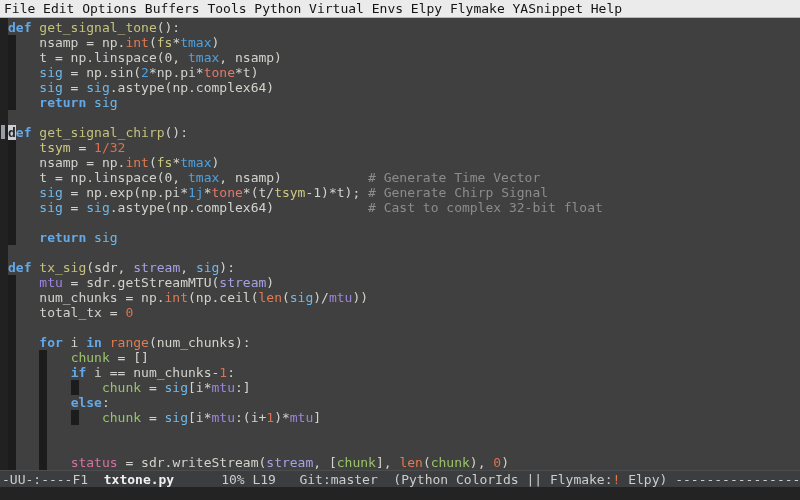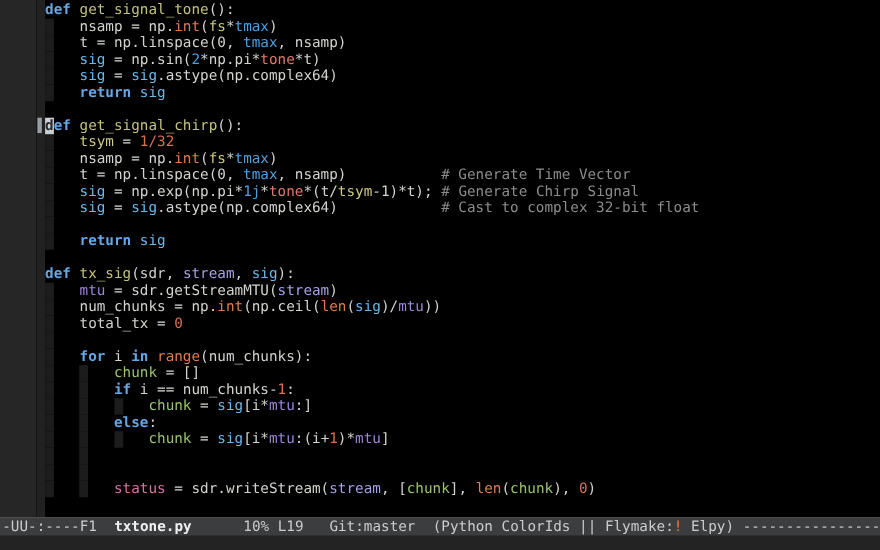--- a/index.html
+++ b/index.html
@@ -7,21 +7,21 @@
   body { width:800px; height:500px; overflow:hidden; font-family:"DejaVu Sans Mono", monospace; }
   .app { width:800px; height:500px; display:flex; flex-direction:column; background:#262626; }
 
   .menubar {
     height:18px; flex:0 0 18px; background:#EBEBEB; color:#141414;
     display:flex; align-items:center; padding-left:4px; gap:7.8px;
     font-size:13px; line-height:18px; border-bottom:1px solid #b8b8b8;
   }
   .menubar .mitem { white-space:pre; cursor:default; }
 
-  .editor { flex:1 1 auto; position:relative; overflow:hidden; background:#000000;margin-left:33px; }
+  .editor { flex:1 1 auto; position:relative; overflow:hidden; background:#404040; }
   .fringe { position:absolute; left:0; top:0; width:8px; height:100%; background:#212121; }
   .flymake-mark { position:absolute; left:1px; top:107px; width:4px; height:14px; background:#999EA3; }
 
   .code { margin:0 0 0 8px; padding:2px 0 0 0; font-size:13px; }
   .line { position:relative; height:15px; line-height:15px; white-space:pre; }
   .line .tk { position:relative; z-index:1; }
   .guide { position:absolute; top:0; width:8px; height:15px; background:#1C1C1C; z-index:0; }
 
   .tk-kw  { font-weight:bold; }
   .tk-cur { display:inline-block; font-weight:bold; }
@@ -31,20 +31,33 @@
     flex:0 0 17px; height:17px; background:#3B3D3F; color:#CCCCCC;
     font-size:13px; line-height:17px; white-space:pre; overflow:hidden;
     padding-left:2px; border-top:1px solid #4a4c4e;
   }
   .echo { flex:0 0 13px; height:13px; background:#232323; }
 </style>
 </head>
 <body>
 
 <div class="app">
+  <div class="menubar" id="menubar">
+      <span class="mitem">File</span>
+      <span class="mitem">Edit</span>
+      <span class="mitem">Options</span>
+      <span class="mitem">Buffers</span>
+      <span class="mitem">Tools</span>
+      <span class="mitem">Python</span>
+      <span class="mitem">Virtual Envs</span>
+      <span class="mitem">Elpy</span>
+      <span class="mitem">Flymake</span>
+      <span class="mitem">YASnippet</span>
+      <span class="mitem">Help</span>
+    </div>
 
   <div class="editor">
     <div class="fringe">
       <div class="flymake-mark"></div>
     </div>
     <pre class="code" id="codearea"><div class="line"><span class="tk tk-kw" style="color: rgb(100, 168, 232);">def</span><span class="tk tk-fg" style="color: rgb(211, 211, 205);"> </span><span class="tk tk-fn" style="color: rgb(197, 194, 123);">get_signal_tone</span><span class="tk tk-fg" style="color: rgb(211, 211, 205);">():</span></div><div class="line"><span class="guide" style="left: 0px;"></span><span class="tk tk-fg" style="color: rgb(211, 211, 205);">    nsamp = np.</span><span class="tk tk-bi" style="color: rgb(224, 123, 82);">int</span><span class="tk tk-fg" style="color: rgb(211, 211, 205);">(</span><span class="tk tk-yl" style="color: rgb(205, 201, 126);">fs</span><span class="tk tk-fg" style="color: rgb(211, 211, 205);">*</span><span class="tk tk-bl" style="color: rgb(79, 160, 223);">tmax</span><span class="tk tk-fg" style="color: rgb(211, 211, 205);">)</span></div><div class="line"><span class="guide" style="left: 0px;"></span><span class="tk tk-fg" style="color: rgb(211, 211, 205);">    t = np.linspace(0, </span><span class="tk tk-bl" style="color: rgb(79, 160, 223);">tmax</span><span class="tk tk-fg" style="color: rgb(211, 211, 205);">, nsamp)</span></div><div class="line"><span class="guide" style="left: 0px;"></span><span class="tk tk-fg" style="color: rgb(211, 211, 205);">    </span><span class="tk tk-lb" style="color: rgb(111, 185, 234);">sig</span><span class="tk tk-fg" style="color: rgb(211, 211, 205);"> = np.sin(</span><span class="tk tk-bl" style="color: rgb(79, 160, 223);">2</span><span class="tk tk-fg" style="color: rgb(211, 211, 205);">*np.pi*</span><span class="tk tk-sa" style="color: rgb(224, 121, 107);">tone</span><span class="tk tk-fg" style="color: rgb(211, 211, 205);">*t)</span></div><div class="line"><span class="guide" style="left: 0px;"></span><span class="tk tk-fg" style="color: rgb(211, 211, 205);">    </span><span class="tk tk-lb" style="color: rgb(111, 185, 234);">sig</span><span class="tk tk-fg" style="color: rgb(211, 211, 205);"> = </span><span class="tk tk-lb" style="color: rgb(111, 185, 234);">sig</span><span class="tk tk-fg" style="color: rgb(211, 211, 205);">.astype(np.complex64)</span></div><div class="line"><span class="guide" style="left: 0px;"></span><span class="tk tk-fg" style="color: rgb(211, 211, 205);">    </span><span class="tk tk-kw" style="color: rgb(100, 168, 232);">return</span><span class="tk tk-fg" style="color: rgb(211, 211, 205);"> </span><span class="tk tk-lb" style="color: rgb(111, 185, 234);">sig</span></div><div class="line"></div><div class="line"><span class="tk tk-cur" style="background: rgb(203, 207, 212); color: rgb(36, 40, 43);">d</span><span class="tk tk-kw" style="color: rgb(100, 168, 232);">ef</span><span class="tk tk-fg" style="color: rgb(211, 211, 205);"> </span><span class="tk tk-fn" style="color: rgb(197, 194, 123);">get_signal_chirp</span><span class="tk tk-fg" style="color: rgb(211, 211, 205);">():</span></div><div class="line"><span class="guide" style="left: 0px;"></span><span class="tk tk-fg" style="color: rgb(211, 211, 205);">    </span><span class="tk tk-yl" style="color: rgb(205, 201, 126);">tsym</span><span class="tk tk-fg" style="color: rgb(211, 211, 205);"> = </span><span class="tk tk-nu" style="color: rgb(220, 113, 80);">1/32</span></div><div class="line"><span class="guide" style="left: 0px;"></span><span class="tk tk-fg" style="color: rgb(211, 211, 205);">    nsamp = np.</span><span class="tk tk-bi" style="color: rgb(224, 123, 82);">int</span><span class="tk tk-fg" style="color: rgb(211, 211, 205);">(</span><span class="tk tk-yl" style="color: rgb(205, 201, 126);">fs</span><span class="tk tk-fg" style="color: rgb(211, 211, 205);">*</span><span class="tk tk-bl" style="color: rgb(79, 160, 223);">tmax</span><span class="tk tk-fg" style="color: rgb(211, 211, 205);">)</span></div><div class="line"><span class="guide" style="left: 0px;"></span><span class="tk tk-fg" style="color: rgb(211, 211, 205);">    t = np.linspace(0, </span><span class="tk tk-bl" style="color: rgb(79, 160, 223);">tmax</span><span class="tk tk-fg" style="color: rgb(211, 211, 205);">, nsamp)           </span><span class="tk tk-cm" style="color: rgb(140, 140, 140);"># Generate Time Vector</span></div><div class="line"><span class="guide" style="left: 0px;"></span><span class="tk tk-fg" style="color: rgb(211, 211, 205);">    </span><span class="tk tk-lb" style="color: rgb(111, 185, 234);">sig</span><span class="tk tk-fg" style="color: rgb(211, 211, 205);"> = np.exp(np.pi*</span><span class="tk tk-bl" style="color: rgb(79, 160, 223);">1j</span><span class="tk tk-fg" style="color: rgb(211, 211, 205);">*</span><span class="tk tk-sa" style="color: rgb(224, 121, 107);">tone</span><span class="tk tk-fg" style="color: rgb(211, 211, 205);">*(t/</span><span class="tk tk-yl" style="color: rgb(205, 201, 126);">tsym</span><span class="tk tk-fg" style="color: rgb(211, 211, 205);">-1)*t); </span><span class="tk tk-cm" style="color: rgb(140, 140, 140);"># Generate Chirp Signal</span></div><div class="line"><span class="guide" style="left: 0px;"></span><span class="tk tk-fg" style="color: rgb(211, 211, 205);">    </span><span class="tk tk-lb" style="color: rgb(111, 185, 234);">sig</span><span class="tk tk-fg" style="color: rgb(211, 211, 205);"> = </span><span class="tk tk-lb" style="color: rgb(111, 185, 234);">sig</span><span class="tk tk-fg" style="color: rgb(211, 211, 205);">.astype(np.complex64)            </span><span class="tk tk-cm" style="color: rgb(140, 140, 140);"># Cast to complex 32-bit float</span></div><div class="line"><span class="guide" style="left: 0px;"></span></div><div class="line"><span class="guide" style="left: 0px;"></span><span class="tk tk-fg" style="color: rgb(211, 211, 205);">    </span><span class="tk tk-kw" style="color: rgb(100, 168, 232);">return</span><span class="tk tk-fg" style="color: rgb(211, 211, 205);"> </span><span class="tk tk-lb" style="color: rgb(111, 185, 234);">sig</span></div><div class="line"></div><div class="line"><span class="tk tk-kw" style="color: rgb(100, 168, 232);">def</span><span class="tk tk-fg" style="color: rgb(211, 211, 205);"> </span><span class="tk tk-fn" style="color: rgb(197, 194, 123);">tx_sig</span><span class="tk tk-fg" style="color: rgb(211, 211, 205);">(sdr, </span><span class="tk tk-pu" style="color: rgb(165, 161, 230);">stream</span><span class="tk tk-fg" style="color: rgb(211, 211, 205);">, </span><span class="tk tk-lb" style="color: rgb(111, 185, 234);">sig</span><span class="tk tk-fg" style="color: rgb(211, 211, 205);">):</span></div><div class="line"><span class="guide" style="left: 0px;"></span><span class="tk tk-fg" style="color: rgb(211, 211, 205);">    </span><span class="tk tk-pu2" style="color: rgb(158, 131, 222);">mtu</span><span class="tk tk-fg" style="color: rgb(211, 211, 205);"> = sdr.getStreamMTU(</span><span class="tk tk-pu" style="color: rgb(165, 161, 230);">stream</span><span class="tk tk-fg" style="color: rgb(211, 211, 205);">)</span></div><div class="line"><span class="guide" style="left: 0px;"></span><span class="tk tk-fg" style="color: rgb(211, 211, 205);">    num_chunks = np.</span><span class="tk tk-bi" style="color: rgb(224, 123, 82);">int</span><span class="tk tk-fg" style="color: rgb(211, 211, 205);">(np.ceil(</span><span class="tk tk-bi" style="color: rgb(224, 123, 82);">len</span><span class="tk tk-fg" style="color: rgb(211, 211, 205);">(</span><span class="tk tk-lb" style="color: rgb(111, 185, 234);">sig</span><span class="tk tk-fg" style="color: rgb(211, 211, 205);">)/</span><span class="tk tk-pu2" style="color: rgb(158, 131, 222);">mtu</span><span class="tk tk-fg" style="color: rgb(211, 211, 205);">))</span></div><div class="line"><span class="guide" style="left: 0px;"></span><span class="tk tk-fg" style="color: rgb(211, 211, 205);">    total_tx = </span><span class="tk tk-nu" style="color: rgb(220, 113, 80);">0</span></div><div class="line"><span class="guide" style="left: 0px;"></span></div><div class="line"><span class="guide" style="left: 0px;"></span><span class="tk tk-fg" style="color: rgb(211, 211, 205);">    </span><span class="tk tk-kw" style="color: rgb(100, 168, 232);">for</span><span class="tk tk-fg" style="color: rgb(211, 211, 205);"> i </span><span class="tk tk-kw" style="color: rgb(100, 168, 232);">in</span><span class="tk tk-fg" style="color: rgb(211, 211, 205);"> </span><span class="tk tk-bi" style="color: rgb(224, 123, 82);">range</span><span class="tk tk-fg" style="color: rgb(211, 211, 205);">(num_chunks):</span></div><div class="line"><span class="guide" style="left: 0px;"></span><span class="guide" style="left: 31.32px;"></span><span class="tk tk-fg" style="color: rgb(211, 211, 205);">        </span><span class="tk tk-gr" style="color: rgb(153, 195, 107);">chunk</span><span class="tk tk-fg" style="color: rgb(211, 211, 205);"> = []</span></div><div class="line"><span class="guide" style="left: 0px;"></span><span class="guide" style="left: 31.32px;"></span><span class="tk tk-fg" style="color: rgb(211, 211, 205);">        </span><span class="tk tk-kw" style="color: rgb(100, 168, 232);">if</span><span class="tk tk-fg" style="color: rgb(211, 211, 205);"> i == num_chunks-</span><span class="tk tk-nu" style="color: rgb(220, 113, 80);">1</span><span class="tk tk-fg" style="color: rgb(211, 211, 205);">:</span></div><div class="line"><span class="guide" style="left: 0px;"></span><span class="guide" style="left: 31.32px;"></span><span class="guide" style="left: 62.64px;"></span><span class="tk tk-fg" style="color: rgb(211, 211, 205);">            </span><span class="tk tk-gr" style="color: rgb(153, 195, 107);">chunk</span><span class="tk tk-fg" style="color: rgb(211, 211, 205);"> = </span><span class="tk tk-lb" style="color: rgb(111, 185, 234);">sig</span><span class="tk tk-fg" style="color: rgb(211, 211, 205);">[i*</span><span class="tk tk-pu2" style="color: rgb(158, 131, 222);">mtu</span><span class="tk tk-fg" style="color: rgb(211, 211, 205);">:]</span></div><div class="line"><span class="guide" style="left: 0px;"></span><span class="guide" style="left: 31.32px;"></span><span class="tk tk-fg" style="color: rgb(211, 211, 205);">        </span><span class="tk tk-kw" style="color: rgb(100, 168, 232);">else</span><span class="tk tk-fg" style="color: rgb(211, 211, 205);">:</span></div><div class="line"><span class="guide" style="left: 0px;"></span><span class="guide" style="left: 31.32px;"></span><span class="guide" style="left: 62.64px;"></span><span class="tk tk-fg" style="color: rgb(211, 211, 205);">            </span><span class="tk tk-gr" style="color: rgb(153, 195, 107);">chunk</span><span class="tk tk-fg" style="color: rgb(211, 211, 205);"> = </span><span class="tk tk-lb" style="color: rgb(111, 185, 234);">sig</span><span class="tk tk-fg" style="color: rgb(211, 211, 205);">[i*</span><span class="tk tk-pu2" style="color: rgb(158, 131, 222);">mtu</span><span class="tk tk-fg" style="color: rgb(211, 211, 205);">:(i+</span><span class="tk tk-nu" style="color: rgb(220, 113, 80);">1</span><span class="tk tk-fg" style="color: rgb(211, 211, 205);">)*</span><span class="tk tk-pu2" style="color: rgb(158, 131, 222);">mtu</span><span class="tk tk-fg" style="color: rgb(211, 211, 205);">]</span></div><div class="line"><span class="guide" style="left: 0px;"></span><span class="guide" style="left: 31.32px;"></span></div><div class="line"><span class="guide" style="left: 0px;"></span><span class="guide" style="left: 31.32px;"></span></div><div class="line"><span class="guide" style="left: 0px;"></span><span class="guide" style="left: 31.32px;"></span><span class="tk tk-fg" style="color: rgb(211, 211, 205);">        </span><span class="tk tk-pk" style="color: rgb(213, 115, 163);">status</span><span class="tk tk-fg" style="color: rgb(211, 211, 205);"> = sdr.writeStream(</span><span class="tk tk-pu" style="color: rgb(165, 161, 230);">stream</span><span class="tk tk-fg" style="color: rgb(211, 211, 205);">, [</span><span class="tk tk-gr" style="color: rgb(153, 195, 107);">chunk</span><span class="tk tk-fg" style="color: rgb(211, 211, 205);">], </span><span class="tk tk-bi" style="color: rgb(224, 123, 82);">len</span><span class="tk tk-fg" style="color: rgb(211, 211, 205);">(</span><span class="tk tk-gr" style="color: rgb(153, 195, 107);">chunk</span><span class="tk tk-fg" style="color: rgb(211, 211, 205);">), </span><span class="tk tk-nu" style="color: rgb(220, 113, 80);">0</span><span class="tk tk-fg" style="color: rgb(211, 211, 205);">)</span></div></pre>
   </div>
 
   <div class="modeline" id="modeline"><span class="tk-ml" style="color: rgb(204, 204, 204);">-UU-:----F1  </span><span class="tk-mlb" style="color: rgb(240, 240, 240);">txtone.py</span><span class="tk-ml" style="color: rgb(204, 204, 204);">      10% L19   </span><span class="tk-ml" style="color: rgb(204, 204, 204);">Git:master</span><span class="tk-ml" style="color: rgb(204, 204, 204);">  (Python ColorIds || Flymake:</span><span class="tk-warn" style="color: rgb(230, 121, 63);">!</span><span class="tk-ml" style="color: rgb(204, 204, 204);"> Elpy) </span><span class="tk-ml" style="color: rgb(204, 204, 204);">--------------------</span></div>
   <div class="echo"></div>

